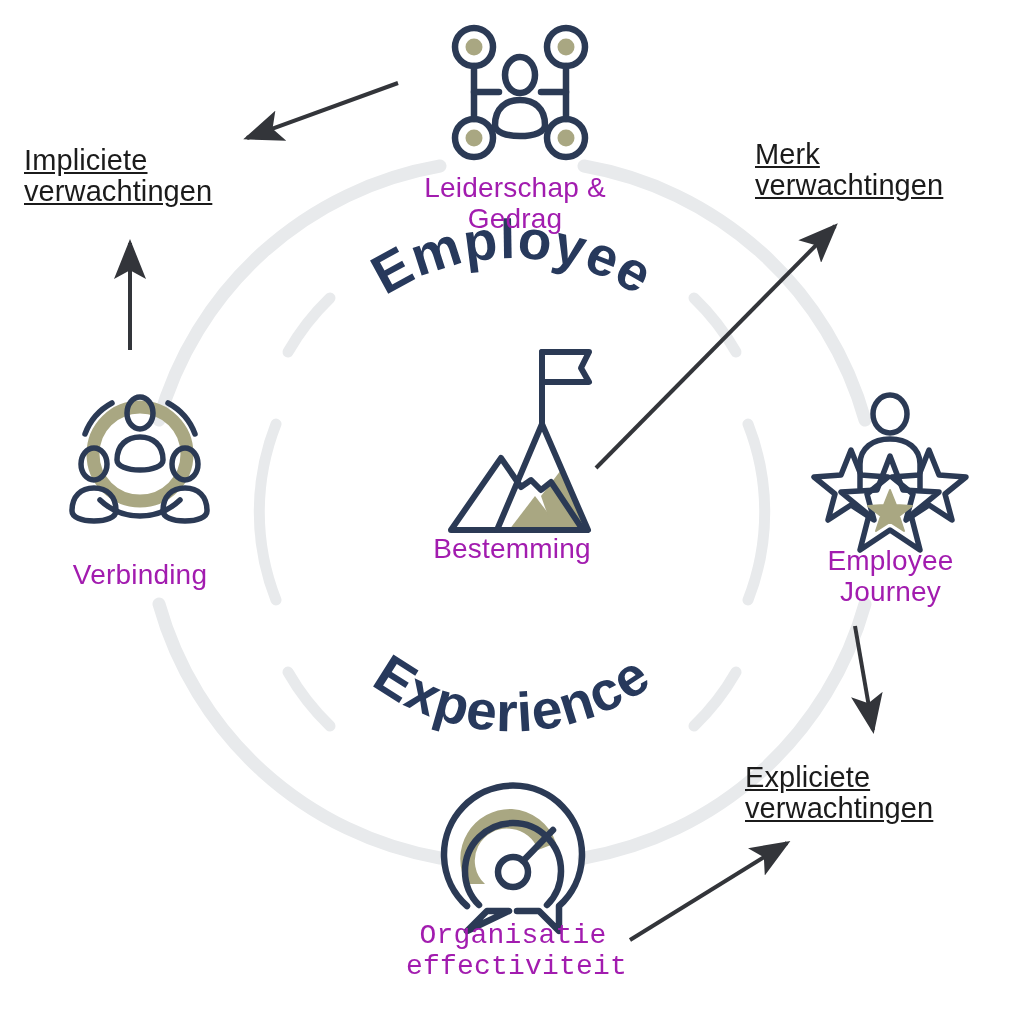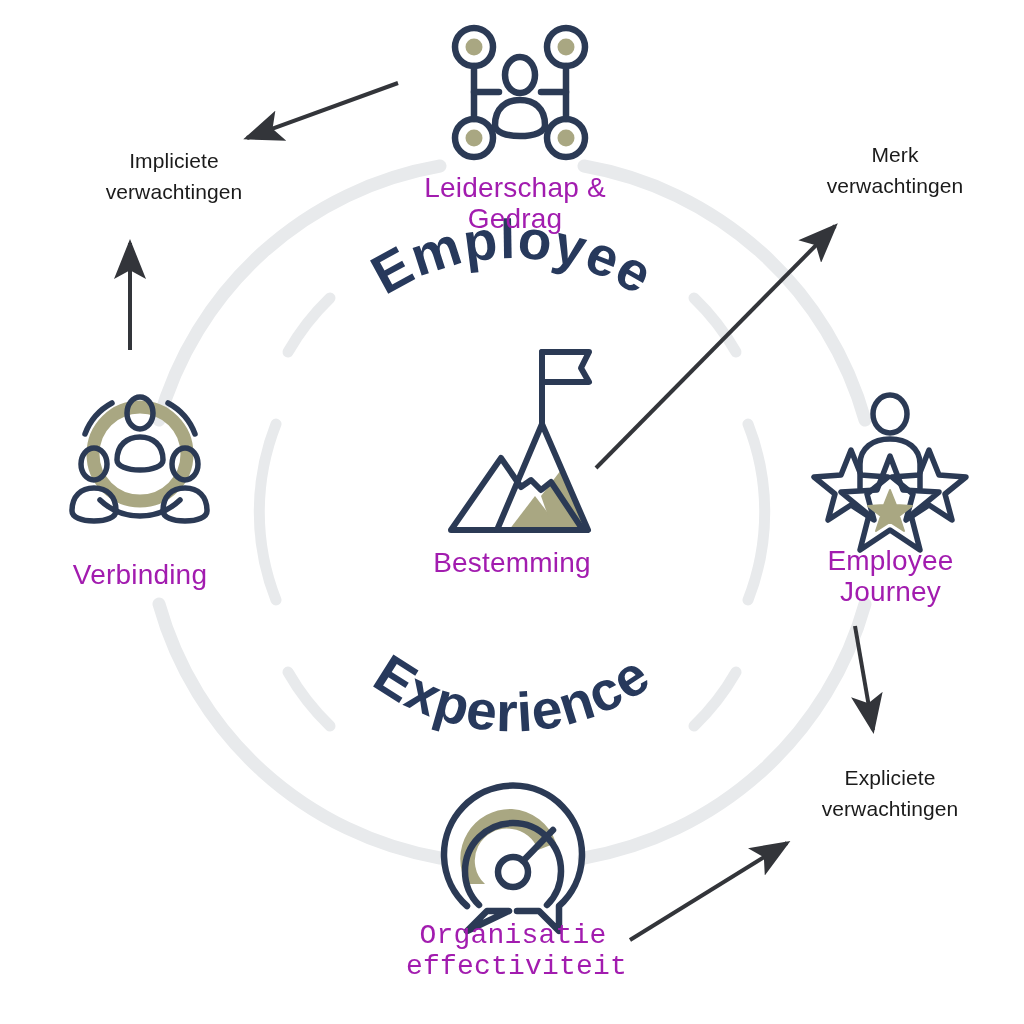--- a/index.html
+++ b/index.html
@@ -32,28 +32,28 @@
     font-family: "Liberation Sans", sans-serif;
     font-size: 28px;
     line-height: 31px;
     color: #a21caf;
     letter-spacing: 0.2px;
     white-space: pre-line;
     pointer-events: none;
   }
   .expect-label {
     position: absolute;
-    text-align: center;
     font-family: "Liberation Sans", sans-serif;
-    font-size: 21px;
+    font-size: 29px;
     line-height: 31px;
     color: #1b1b1b;
     letter-spacing: 0.1px;
     white-space: pre-line;
     pointer-events: none;
+    text-decoration: underline;
   }
 </style>
 </head>
 <body>
 
 <div id="stage">
 
   <svg id="diagram-svg" viewBox="0 0 1024 1024" xmlns="http://www.w3.org/2000/svg">
 
     <defs>
@@ -164,21 +164,21 @@
       <line x1="855" y1="626" x2="873" y2="730" marker-end="url(#arrowhead)"></line>
       <line x1="630" y1="940" x2="787" y2="843" marker-end="url(#arrowhead)"></line>
     </g>
   </svg>
 
   <div class="node-label" style="left:375px; top:172px; width:280px;">Leiderschap &amp;
 Gedrag</div>
 
   <div class="node-label" style="left:30px; top:559px; width:220px;">Verbinding</div>
 
-  <div class="node-label" style="left:412px; top:547px; width:200px;">Bestemming</div>
+  <div class="node-label" style="left:412px; top:533px; width:200px;">Bestemming</div>
 
   <div class="node-label" style="left:793px; top:545px; width:195px;">Employee
 Journey</div>
 
   <div class="node-label" style="left:406px; top:920px; width:214px;font-family:Liberation Mono, monospace;">Organisatie
 effectiviteit</div>
 
   <div class="expect-label" style="left:24px; top:145px; width:300px;">Impliciete
 verwachtingen</div>
 

